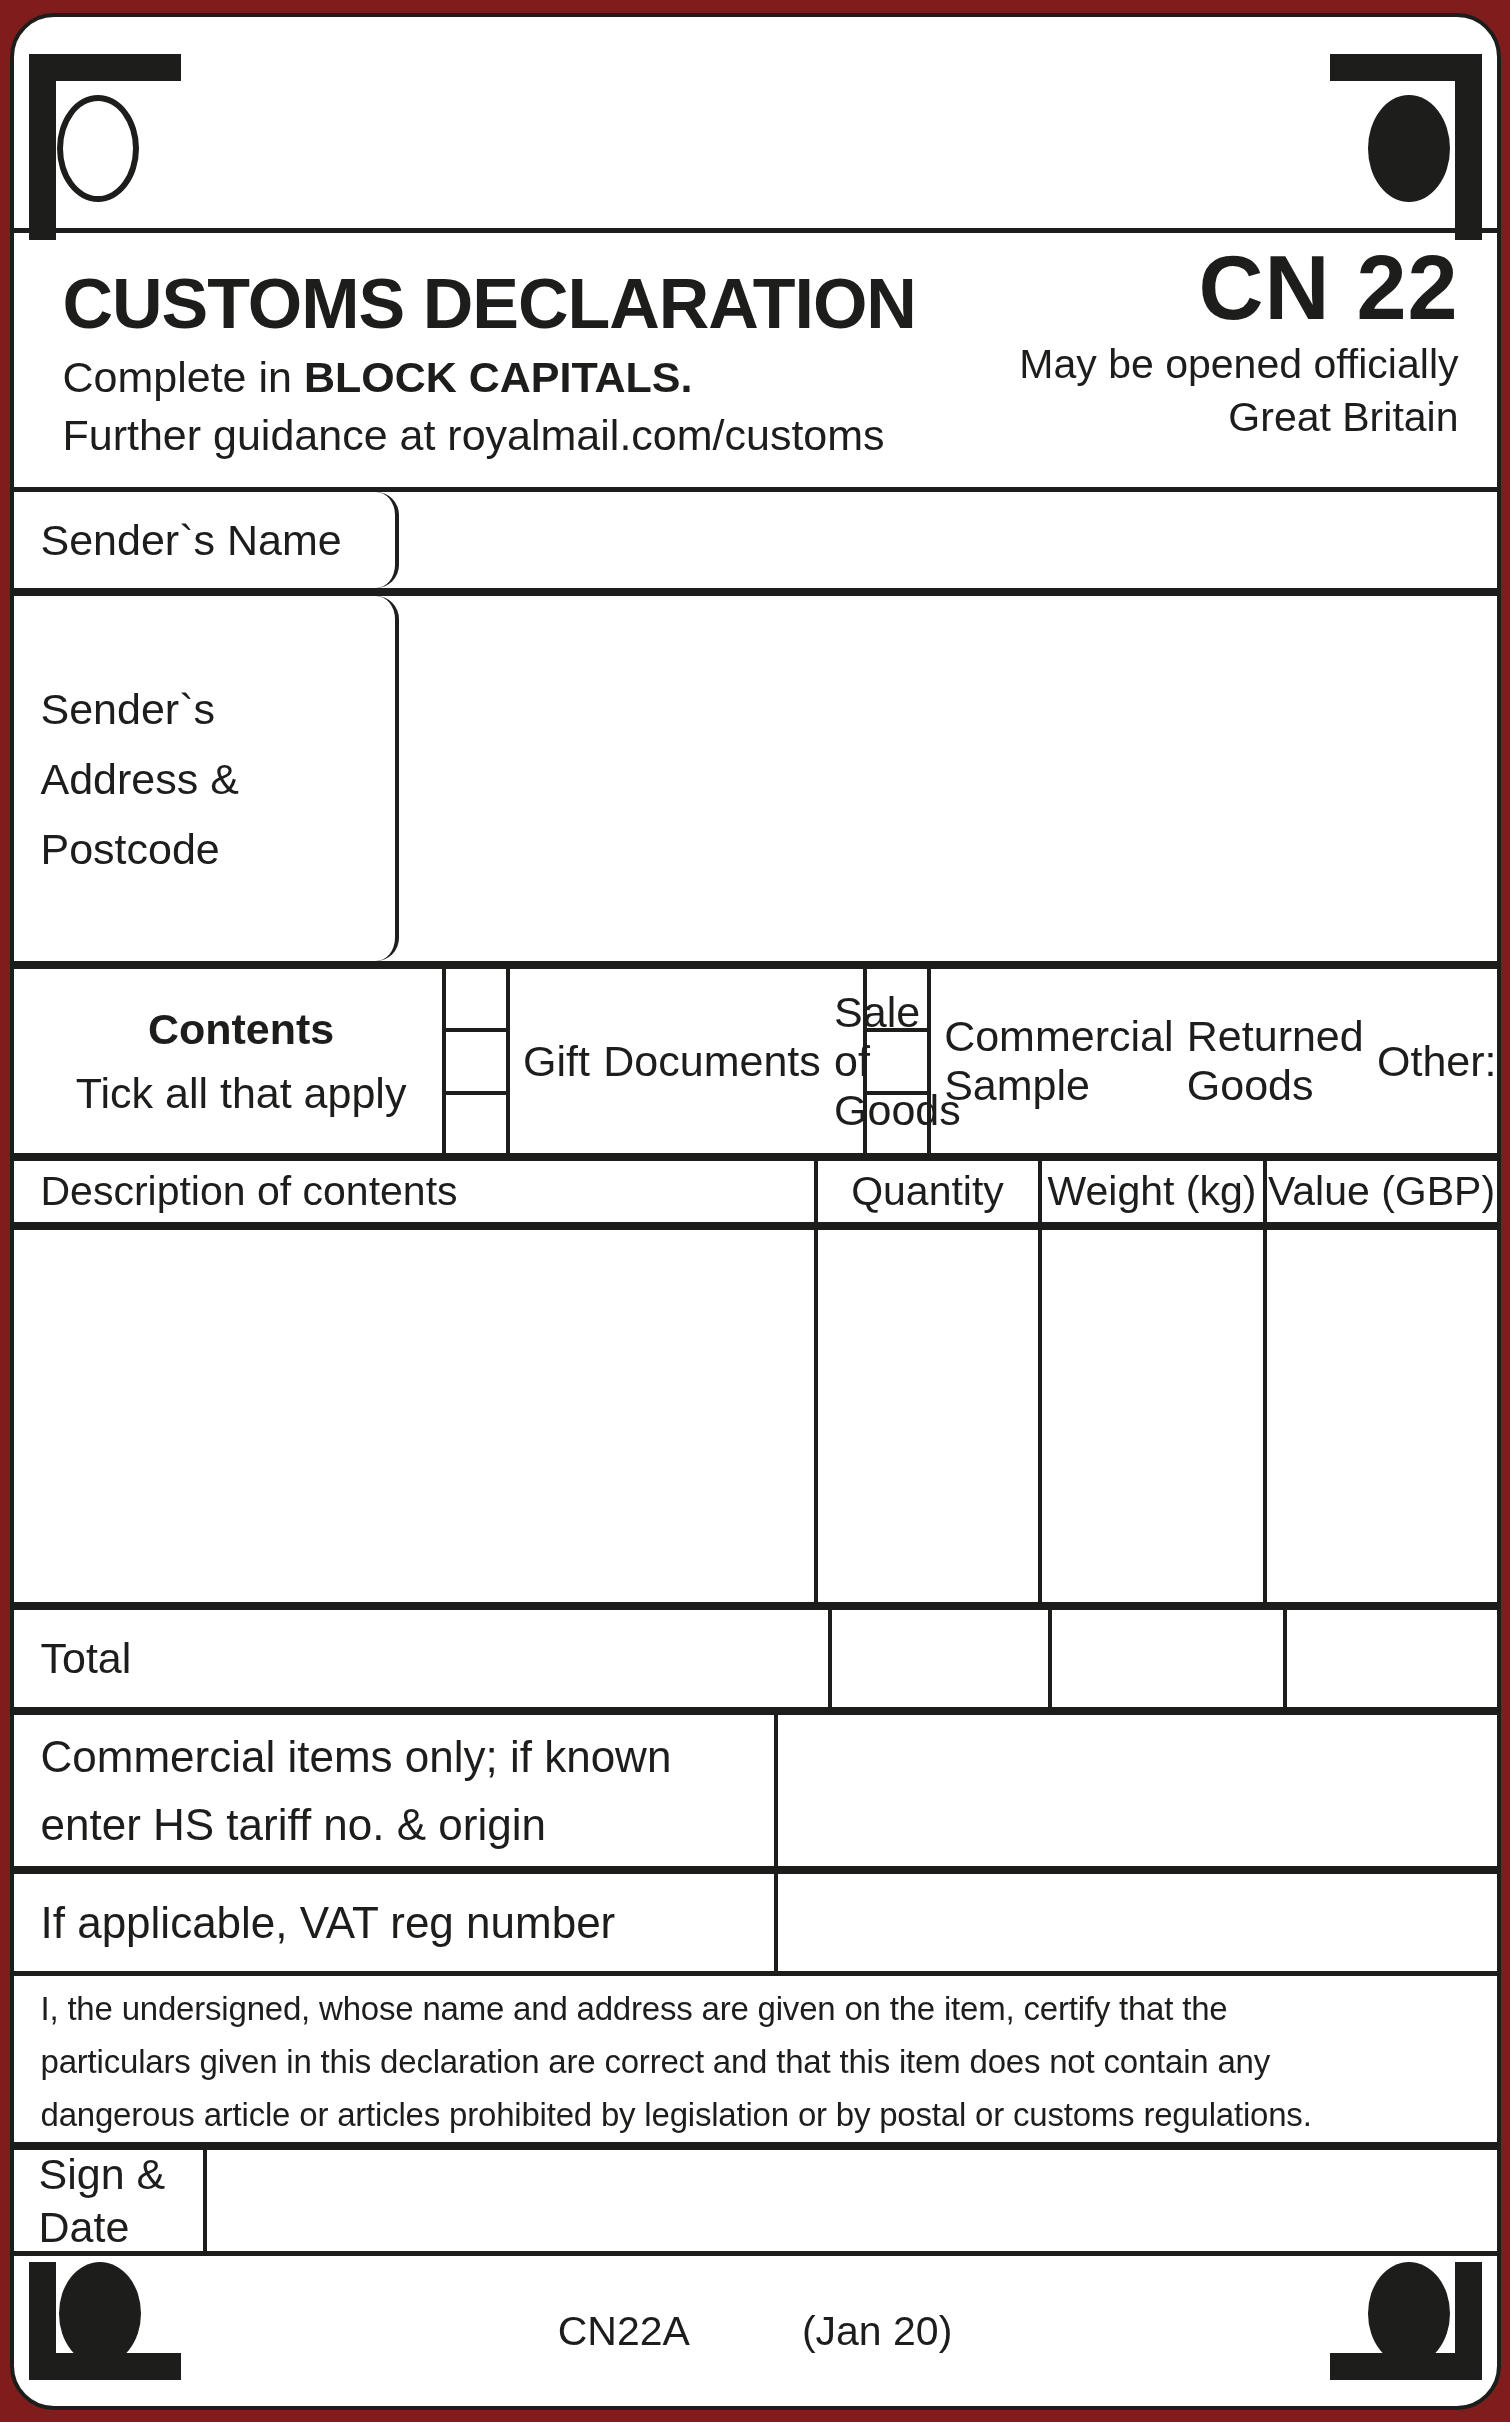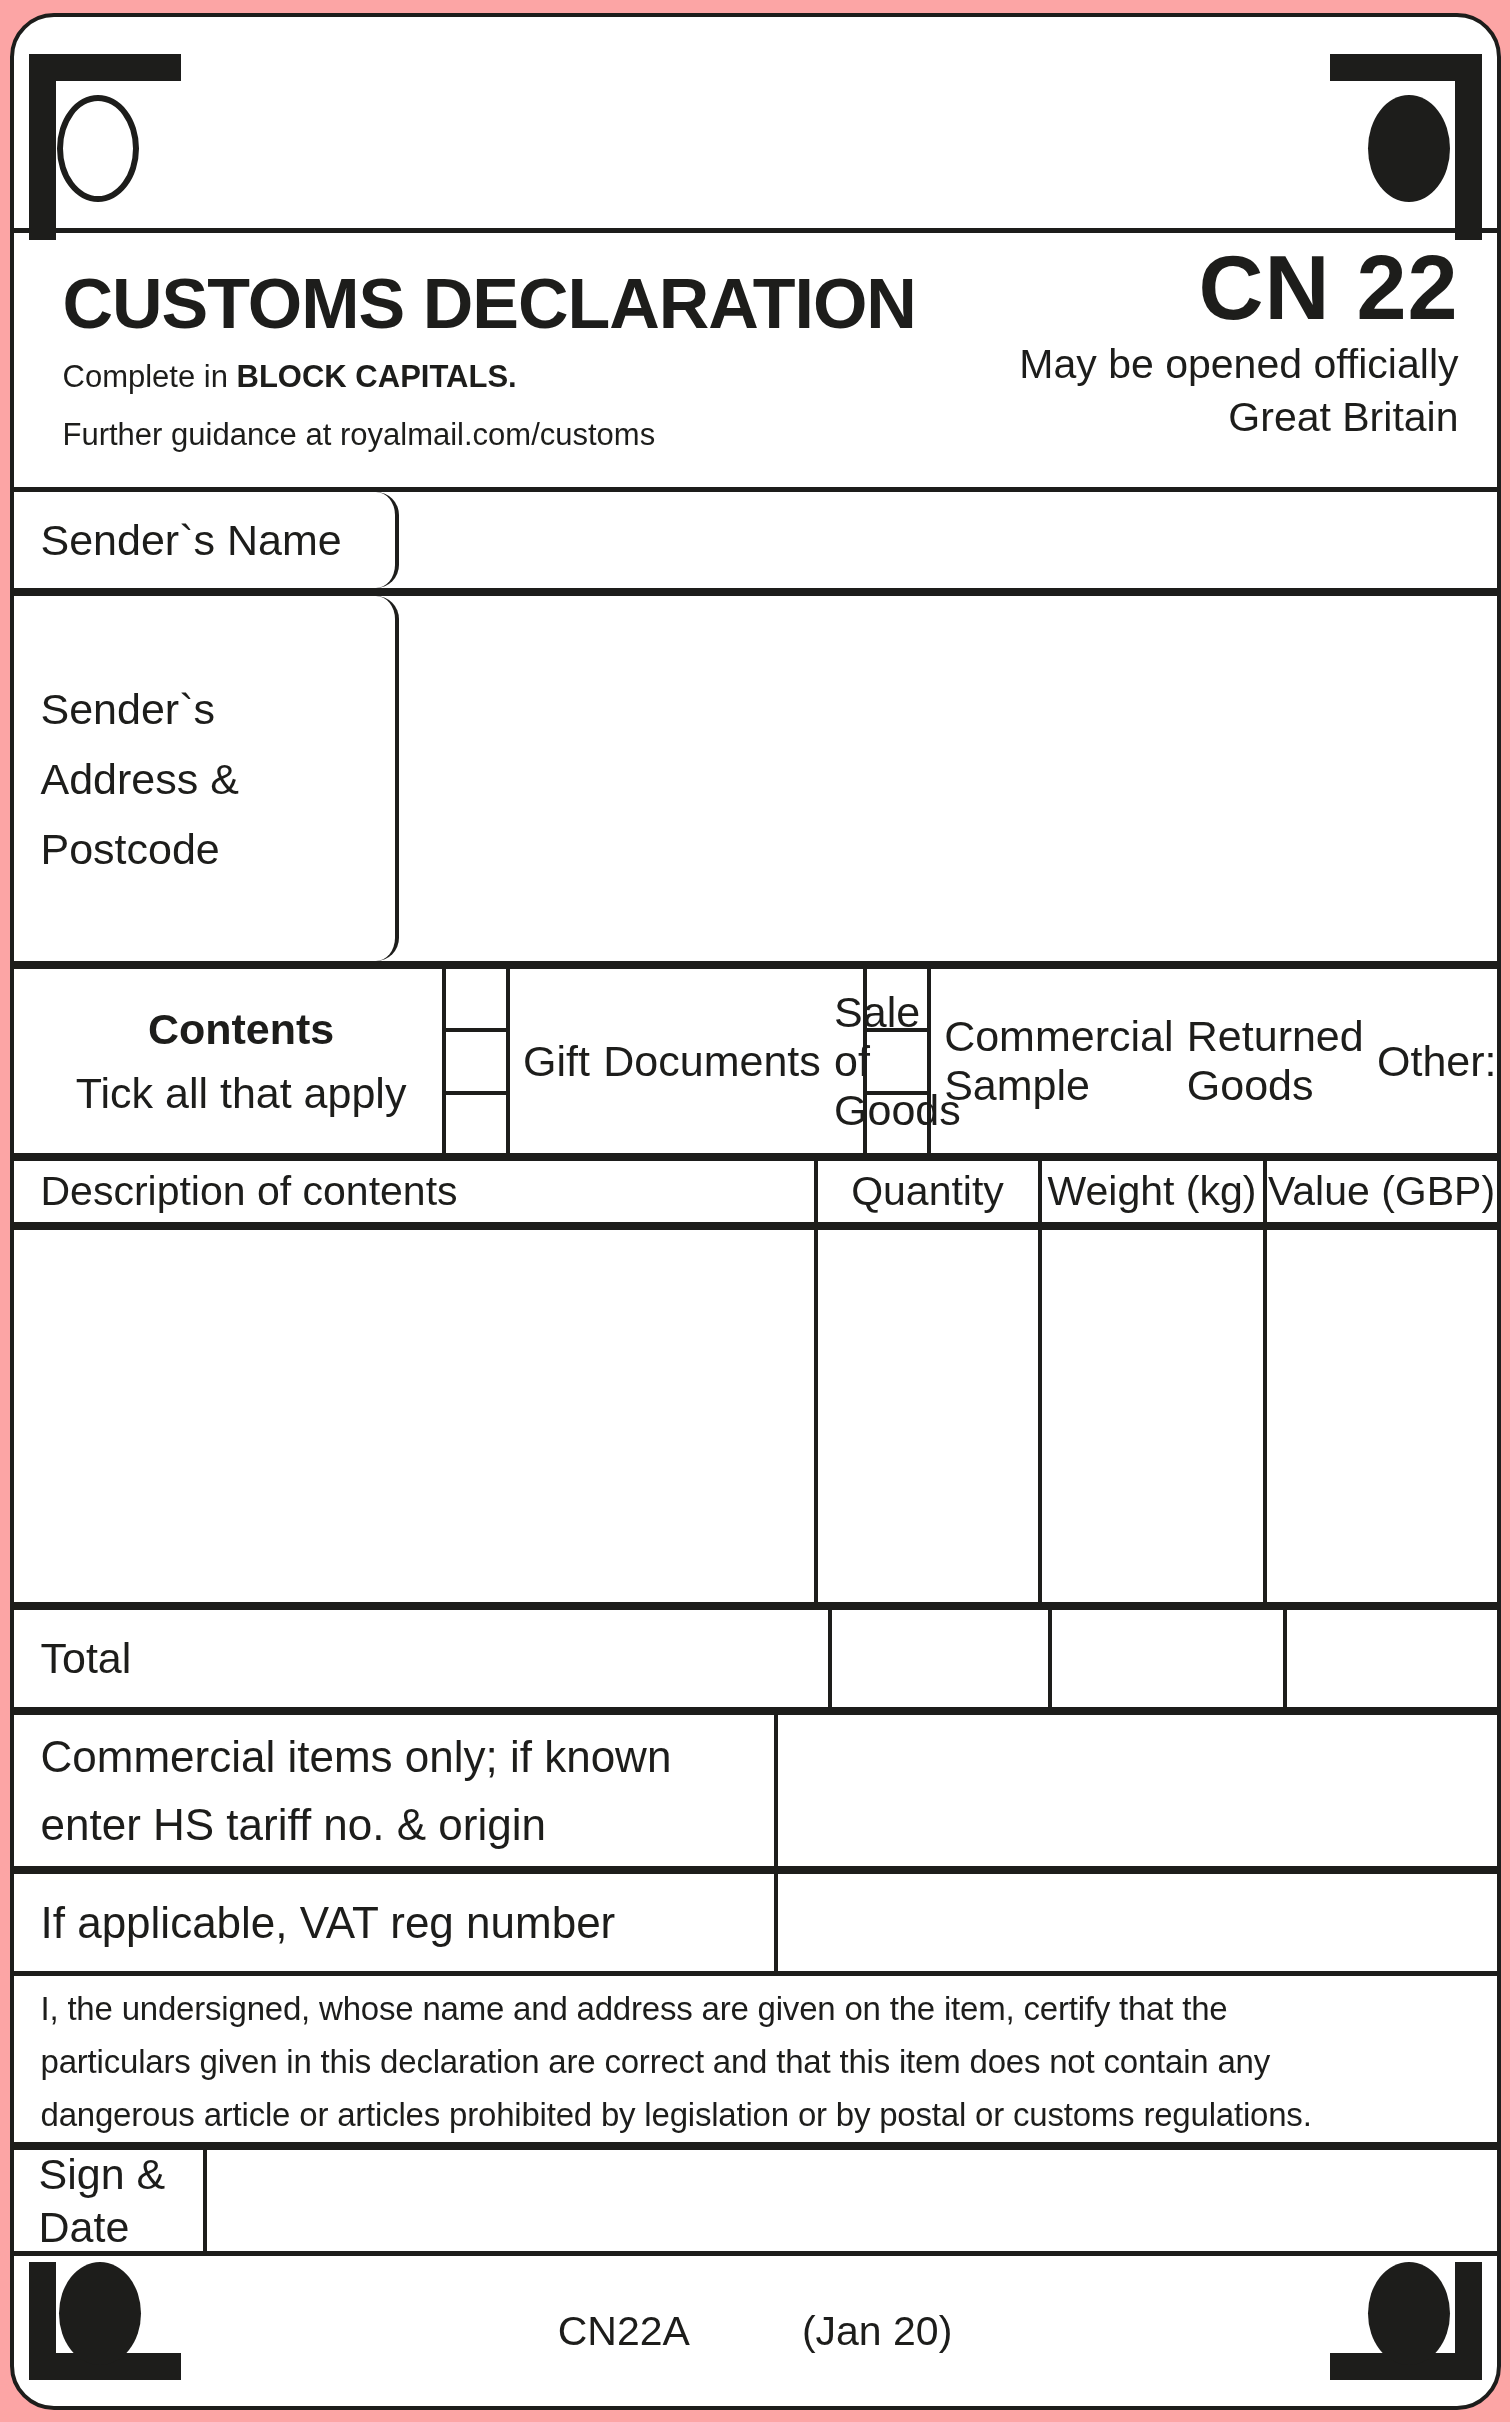--- a/index.html
+++ b/index.html
@@ -1,20 +1,20 @@
 <!DOCTYPE html>
 <html style="font-size:15px"><head>
 <meta charset="utf-8">
 <style>
   * { margin:0; padding:0; box-sizing:border-box; }
   html,body { background:#ffffff; }
   .page {
     position:relative;
     width:1510px; height:2422px;
-    background:#fca5a5;
+    background:#7f1d1d;
     color:#1d1d1b;
     font-family:"Liberation Sans", sans-serif;
     overflow:hidden;
   }
   .sheet {
     position:absolute; left:9.5px; top:13.3px;
     width:1491px; height:2397px;
     border:4.8px solid #1d1d1b;
     border-radius:44px;
     display:flex; flex-direction:column;
@@ -27,21 +27,21 @@
   .cell { position:relative; }
   .vline-r { border-right:4.8px solid #1d1d1b; }
 
   
   .top-band { height:211px; }
 
   
   .title-row { height:259px; justify-content:space-between; }
   .title-left { padding:27px 0 0 49px; }
   .main-title { font-size:70px; font-weight:bold; letter-spacing:-1px; line-height:88px; }
-  .sub-line   { font-size:31px; line-height:58px; }
+  .sub-line   { font-size:43px; line-height:58px; }
   .sub-bold   { font-weight:bold; }
   .title-right { padding:5.7px 38px 0 0; text-align:right; }
   .form-code  { font-size:90px; font-weight:bold; line-height:99px; letter-spacing:1px; }
   .right-note { font-size:41px; line-height:53px; }
 
   
   .name-row { height:101px; }
   .addr-row { height:373px; }
   .label-cell {
     width:385px; display:flex; flex-direction:column; justify-content:center;

